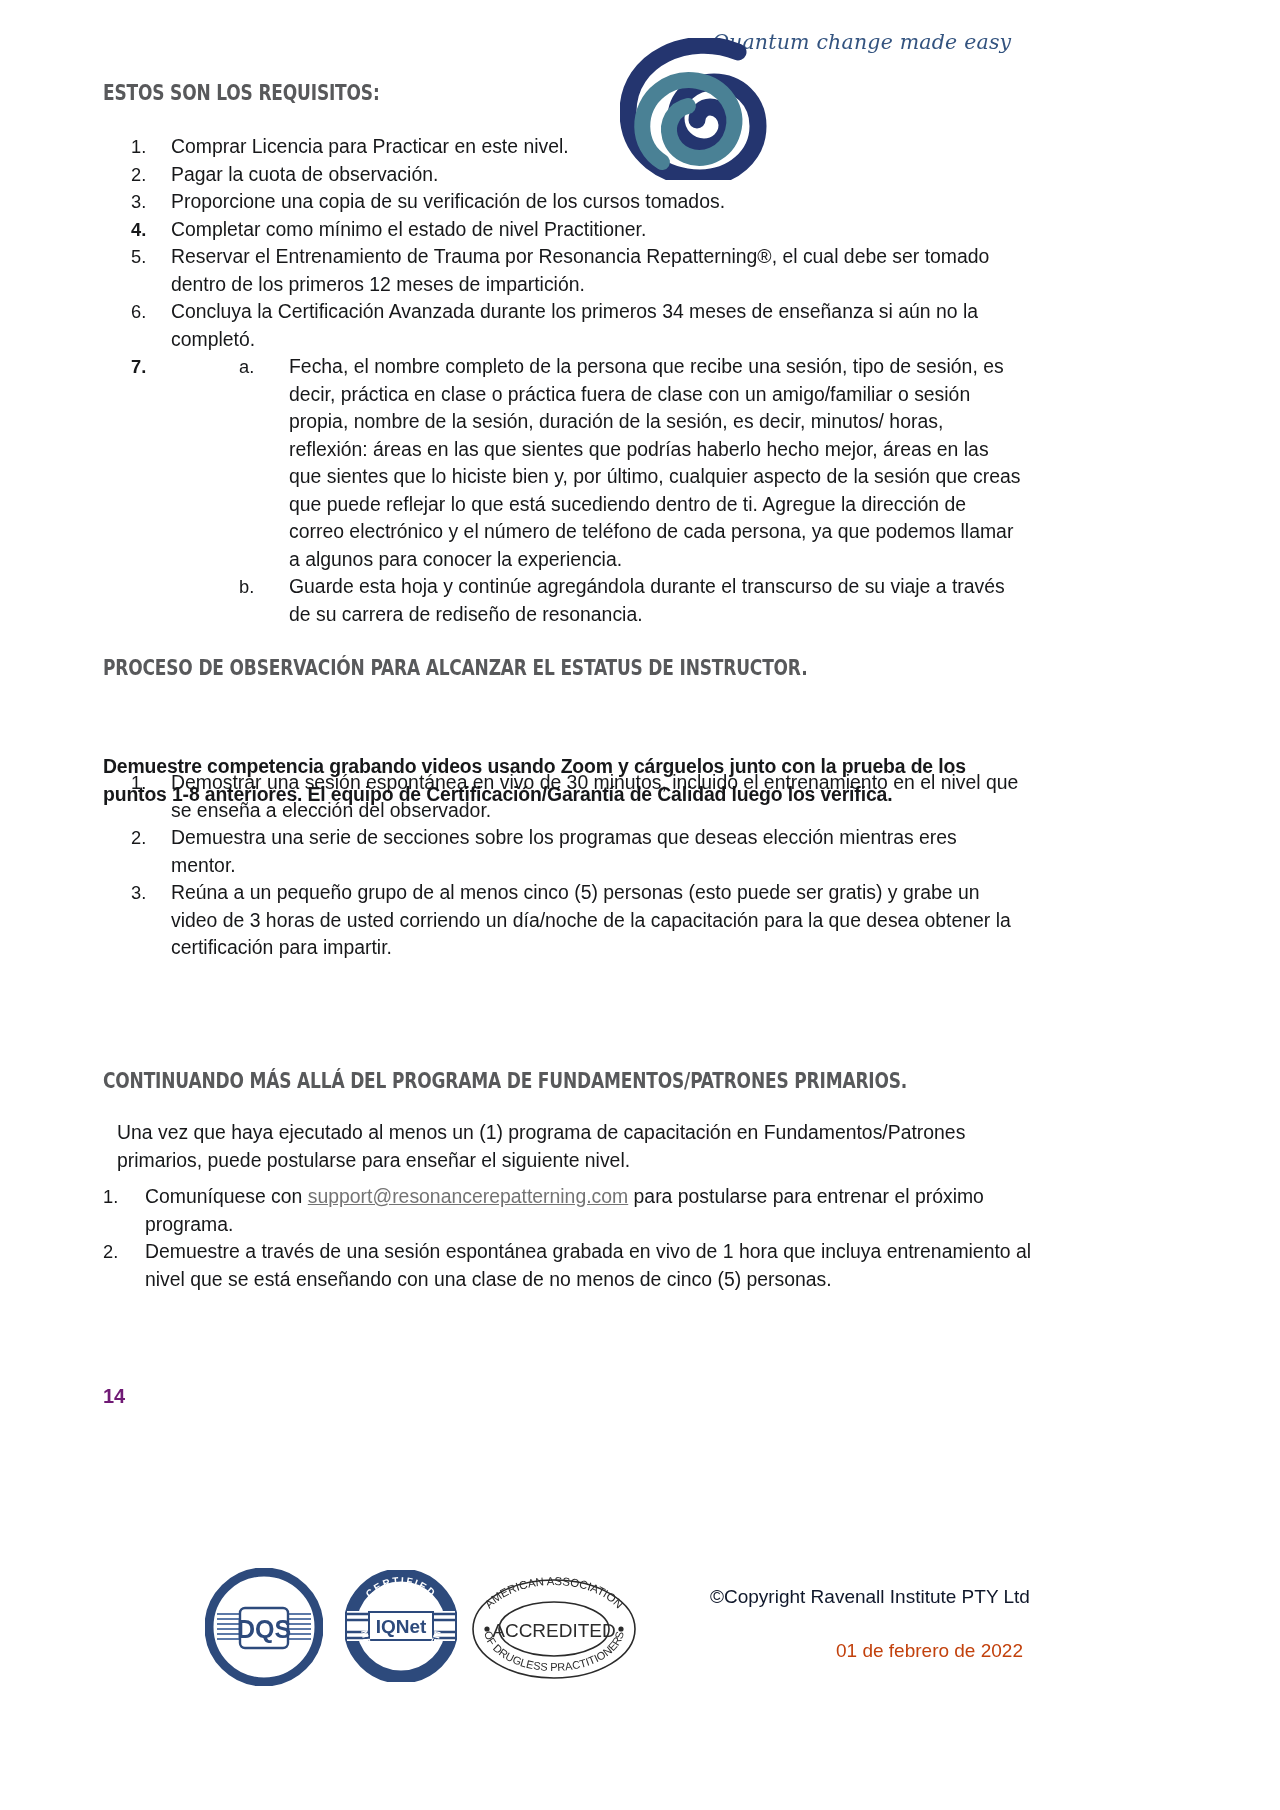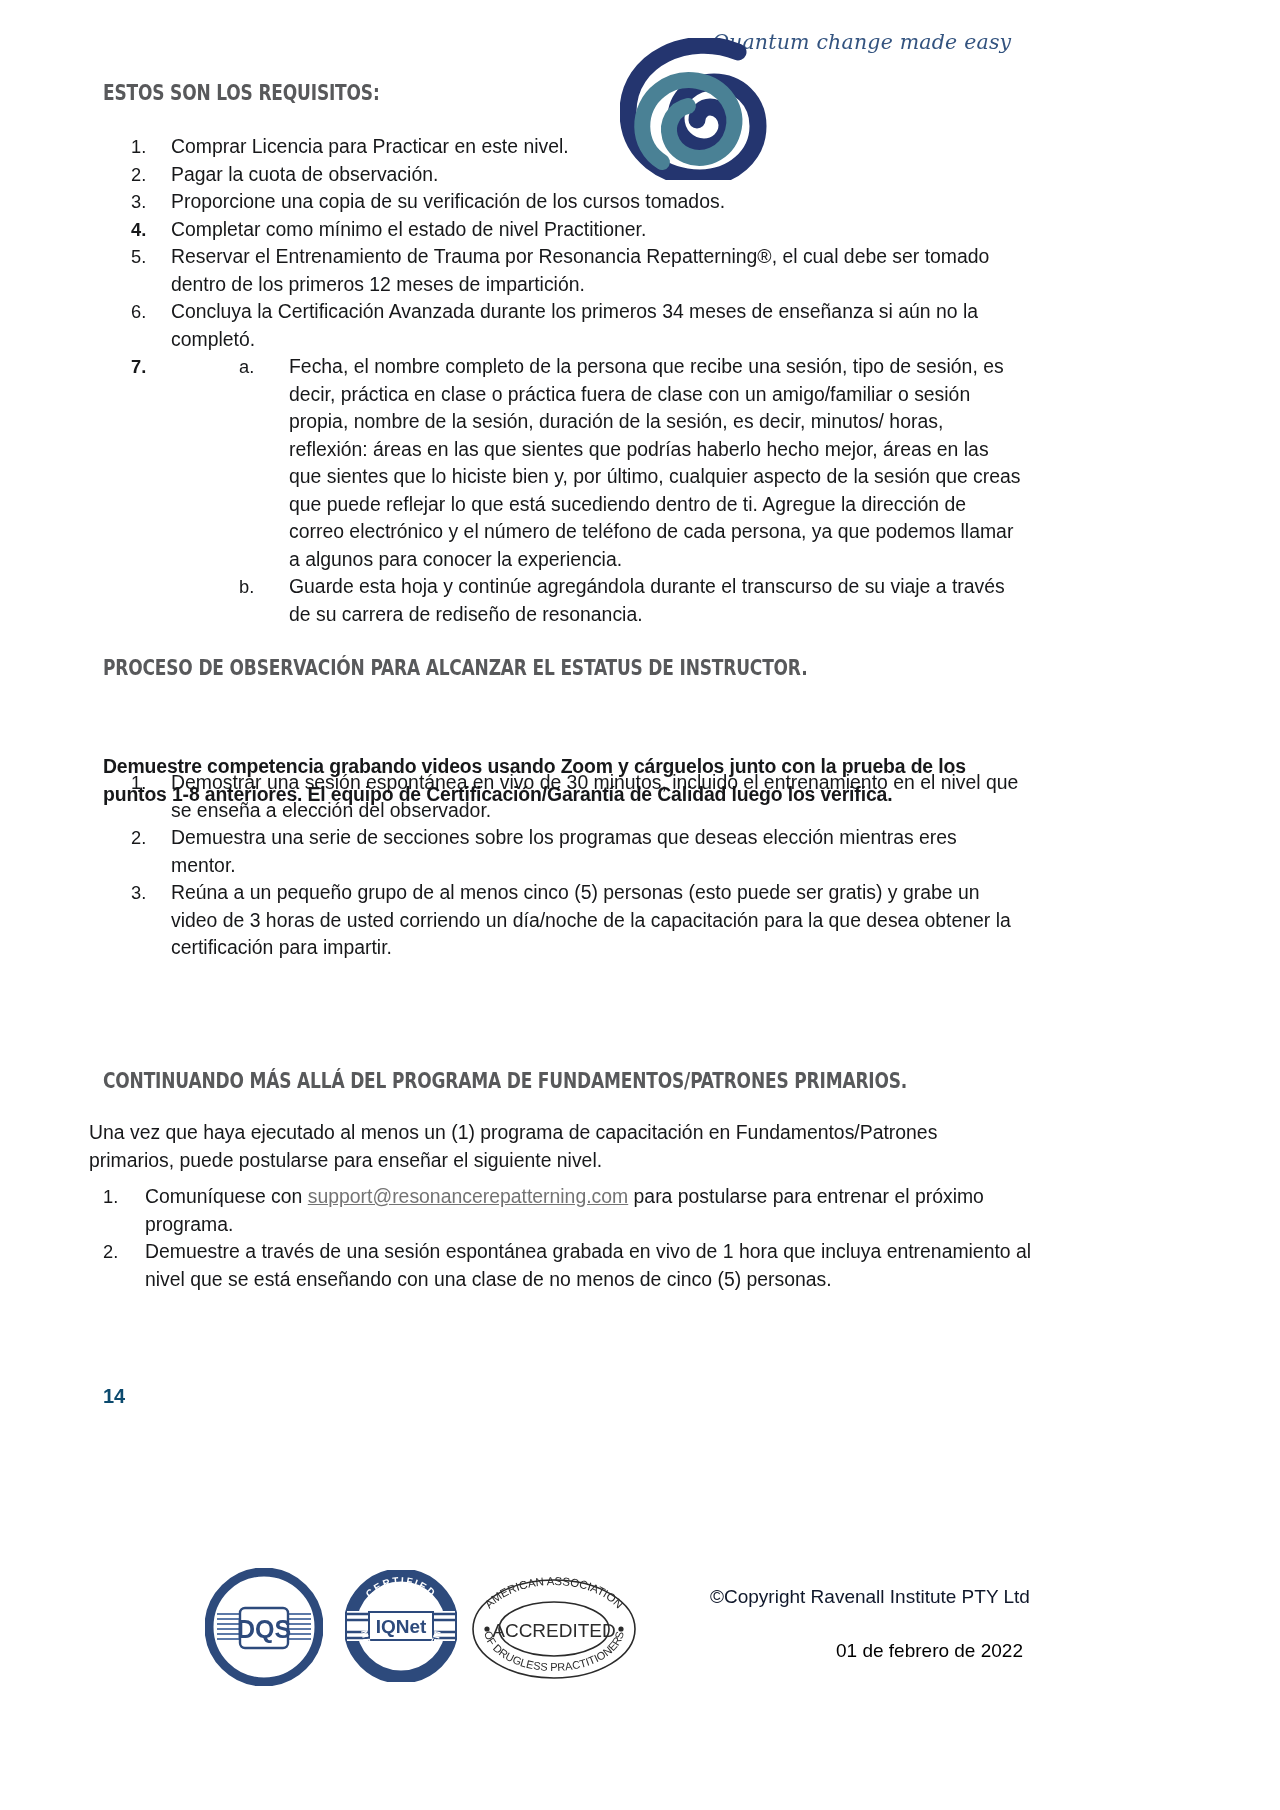--- a/index.html
+++ b/index.html
@@ -145,21 +145,21 @@
     font-size: 19px;
     color: #0f172a;
     white-space: nowrap;
   }
   .docdate {
     position: absolute;
     left: 836px;
     top: 1640px;
     font-family: "Liberation Sans", sans-serif;
     font-size: 19px;
-    color: #000000;
+    color: #c2410c;
     white-space: nowrap;
     text-align: center;
   }
 </style>
 </head>
 <body>
 
 <div class="page">
 
   <div class="logo-block">
@@ -233,35 +233,35 @@
       <span class="li-text">Demuestra una serie de secciones sobre los programas que deseas elección mientras eres mentor.</span>
     </li>
     <li>
       <span class="marker">3.</span>
       <span class="li-text">Reúna a un pequeño grupo de al menos cinco (5) personas (esto puede ser gratis) y grabe un video de 3 horas de usted corriendo un día/noche de la capacitación para la que desea obtener la certificación para impartir.</span>
     </li>
   </ol>
 
   <div class="sec-heading" style="left:103px; top:1068px;">CONTINUANDO MÁS ALLÁ DEL PROGRAMA DE FUNDAMENTOS/PATRONES PRIMARIOS.</div>
 
-  <div class="body-text" style="left:89px; top:1119px; width:880px;">Una vez que haya ejecutado al menos un (1) programa de capacitación en Fundamentos/Patrones primarios, puede postularse para enseñar el siguiente nivel.</div>
+  <div class="body-text" style="left:117px; top:1119px; width:880px;">Una vez que haya ejecutado al menos un (1) programa de capacitación en Fundamentos/Patrones primarios, puede postularse para enseñar el siguiente nivel.</div>
 
   <ol class="doc-list" style="position:absolute; left:103px; top:1183px; width:930px; padding-left:0;">
     <li style="padding-left:42px;">
       <span class="marker" style="left:0;">1.</span>
       <span class="li-text"><span>Comuníquese con </span><a class="maillink" href="#">support@resonancerepatterning.com</a><span> para postularse para entrenar el próximo programa.</span></span>
     </li>
     <li style="padding-left:42px;">
       <span class="marker" style="left:0;">2.</span>
       <span class="li-text">Demuestre a través de una sesión espontánea grabada en vivo de 1 hora que incluya entrenamiento al nivel que se está enseñando con una clase de no menos de cinco (5) personas.</span>
     </li>
   </ol>
 
   <div style="position:absolute; left:103px; top:1385px;">
-    <div style="position:absolute; left:0; top:0; font-weight:bold; font-size:20px; color:#0c4a6e; font-family:'Liberation Sans',sans-serif;">14</div>
+    <div style="position:absolute; left:0; top:0; font-weight:bold; font-size:20px; color:#701a75; font-family:'Liberation Sans',sans-serif;">14</div>
   </div>
 
   <div class="badges">
 
     <svg class="badge" style="left:0; top:-2px;" width="118" height="118" viewBox="0 0 118 118">
       <circle cx="59" cy="59" r="55" fill="none" stroke="#2d4a7c" stroke-width="9"></circle>
       <rect x="12" y="44" width="94" height="30" fill="#ffffff"></rect>
       <g stroke="#5c79a8" stroke-width="2.1">
         <line x1="12" y1="46" x2="106" y2="46"></line>
         <line x1="12" y1="51" x2="106" y2="51"></line>

